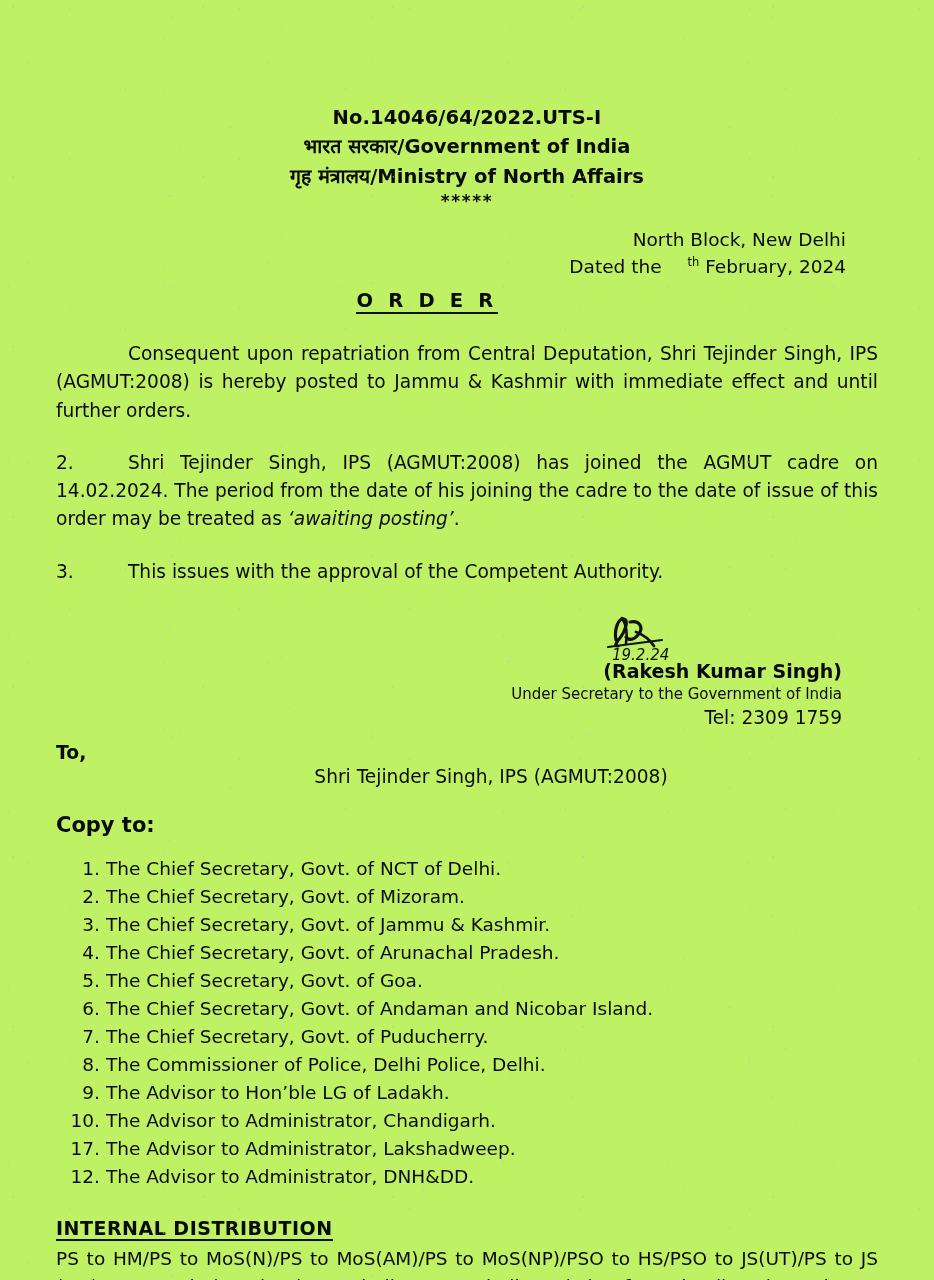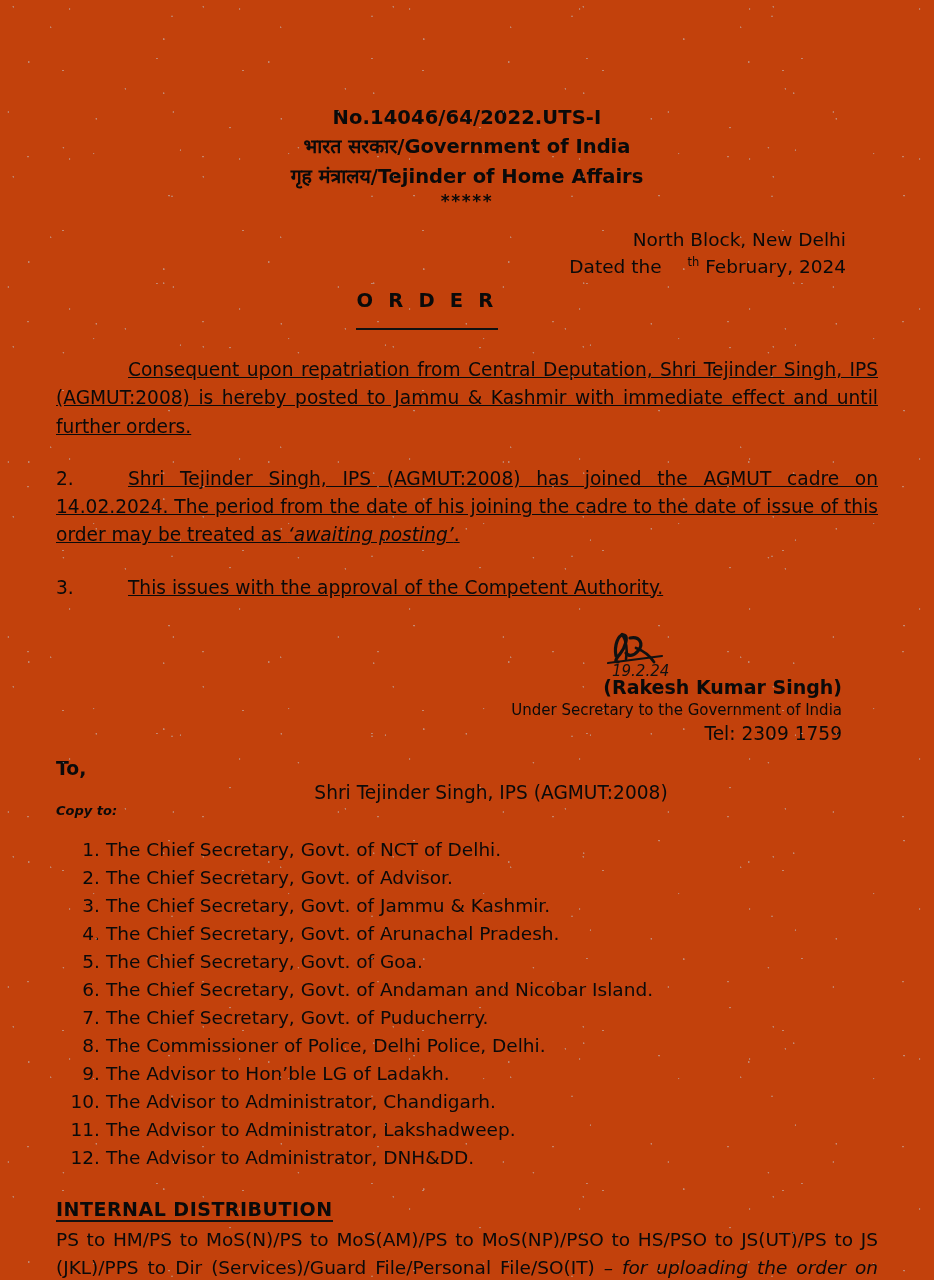--- a/index.html
+++ b/index.html
@@ -7,21 +7,21 @@
     margin: 0;
     padding: 0;
     background: #ffffff;
   }
 
   .page {
     position: relative;
     width: 934px;
     height: 1280px;
     margin: 0 auto;
-    background: #c2410c;
+    background: #bef264;
     overflow: hidden;
     font-family: "DejaVu Sans", sans-serif;
     color: #0a0a0a;
     box-sizing: border-box;
   }
 
   
   .scan-noise {
     position: absolute;
     inset: 0;
@@ -108,28 +108,27 @@
     text-align: center;
     margin-top: 8px;
     padding-right: 120px;
   }
   .order-title {
     display: inline-block;
     font-weight: bold;
     font-size: 19.5px;
     letter-spacing: 4.2px;
     border-bottom: 2.4px solid #111;
-    padding-bottom: 16px;
+    padding-bottom: 0;
     margin-left: 40px;
   }
 
   
   .body-block {
     margin-top: 26px;
-    text-decoration: underline;
   }
   p.para {
     margin: 0 0 24px 0;
     font-size: 18.6px;
     line-height: 1.52;
     text-align: justify;
     text-justify: inter-word;
   }
   p.para.first {
     text-indent: 72px;
@@ -179,22 +178,22 @@
     margin-top: 10px;
   }
   .to-name {
     font-size: 18.6px;
     margin-left: 48px;
     margin-top: 3px;
     text-align: center;
   }
   .copy-to-label {
     font-weight: bold;
-    font-size: 13px;
-    font-style: italic;
+    font-size: 21px;
+    margin-top: 26px;
   }
 
   
   ol.copy-list {
     list-style: none;
     margin: 18px 0 0 0;
     padding: 0 0 0 14px;
   }
   ol.copy-list li {
     font-size: 18.5px;
@@ -233,21 +232,21 @@
 </head>
 <body>
 
 <div class="page">
 
   <div class="content">
 
     <div class="doc-header">
       <div class="doc-no">No.14046/64/2022.UTS-I</div>
       <div class="org-line">भारत सरकार/Government of India</div>
-      <div class="org-line">गृह मंत्रालय/Tejinder of Home Affairs</div>
+      <div class="org-line">गृह मंत्रालय/Ministry of North Affairs</div>
       <div class="stars">*****</div>
     </div>
 
     <div class="place-date">
       <div>North Block, New Delhi</div>
       <div class="date-line">
         <span>Dated the</span><span class="day-blank"></span><sup>th</sup>
         <span>February, 2024</span>
       </div>
     </div>
@@ -296,21 +295,21 @@
 
     <div class="copy-to-label">Copy to:</div>
 
     <ol class="copy-list" id="copy-list">
         <li>
           <span class="li-num">1.</span>
           <span class="li-text">The Chief Secretary, Govt. of NCT of Delhi.</span>
         </li>
         <li>
           <span class="li-num">2.</span>
-          <span class="li-text">The Chief Secretary, Govt. of Advisor.</span>
+          <span class="li-text">The Chief Secretary, Govt. of Mizoram.</span>
         </li>
         <li>
           <span class="li-num">3.</span>
           <span class="li-text">The Chief Secretary, Govt. of Jammu &amp; Kashmir.</span>
         </li>
         <li>
           <span class="li-num">4.</span>
           <span class="li-text">The Chief Secretary, Govt. of Arunachal Pradesh.</span>
         </li>
         <li>
@@ -331,21 +330,21 @@
         </li>
         <li>
           <span class="li-num">9.</span>
           <span class="li-text">The Advisor to Hon’ble LG of Ladakh.</span>
         </li>
         <li>
           <span class="li-num">10.</span>
           <span class="li-text">The Advisor to Administrator, Chandigarh.</span>
         </li>
         <li>
-          <span class="li-num">11.</span>
+          <span class="li-num">17.</span>
           <span class="li-text">The Advisor to Administrator, Lakshadweep.</span>
         </li>
         <li>
           <span class="li-num">12.</span>
           <span class="li-text">The Advisor to Administrator, DNH&amp;DD.</span>
         </li>
       </ol>
 
     <div>
       <div class="internal-head">INTERNAL DISTRIBUTION</div>

